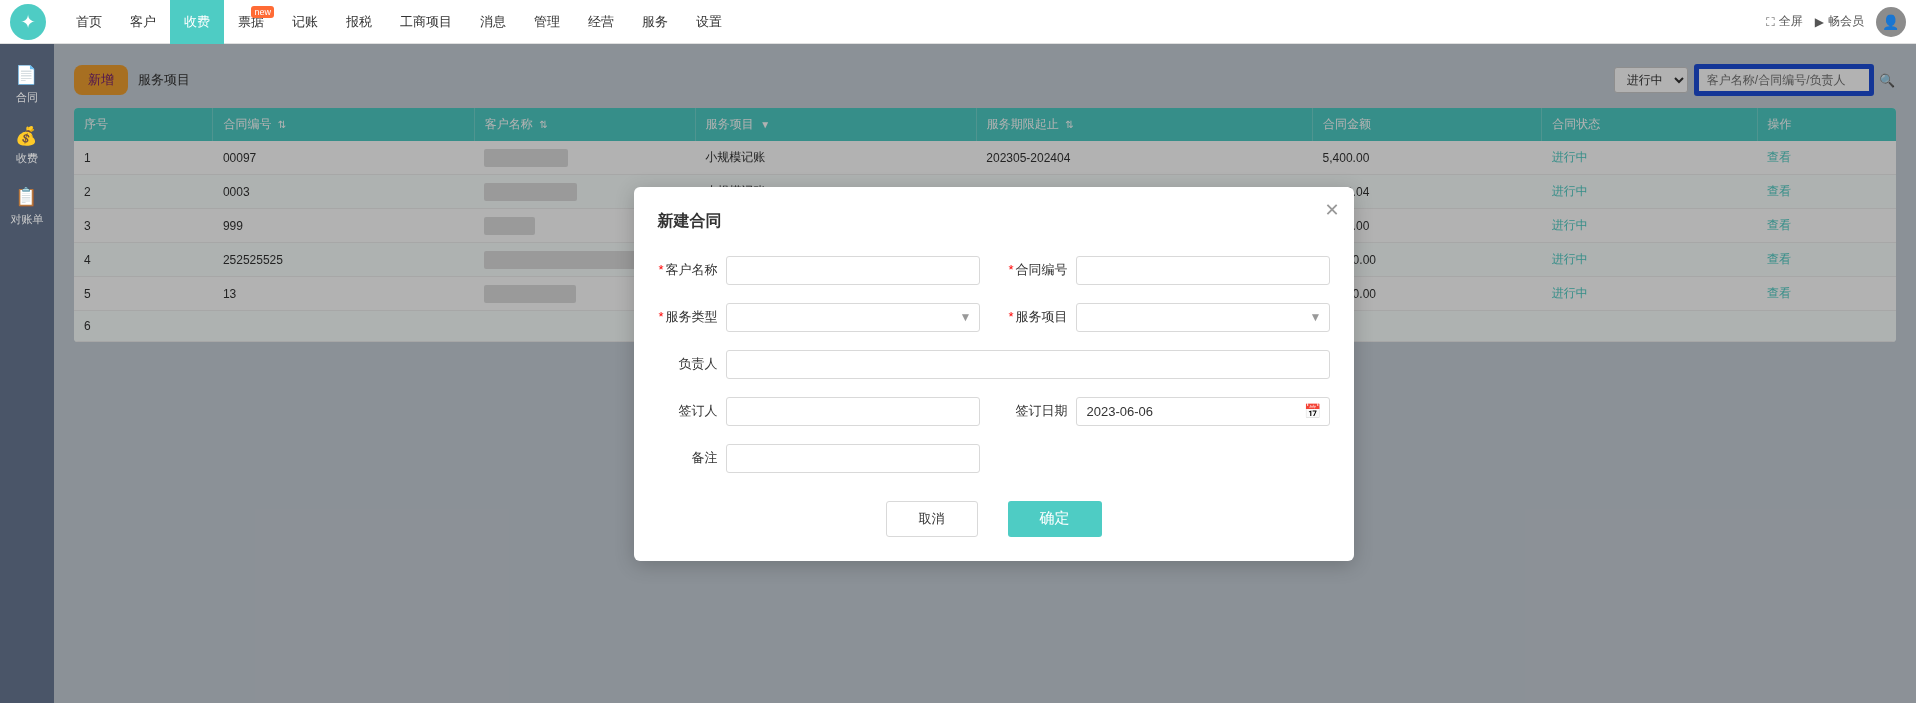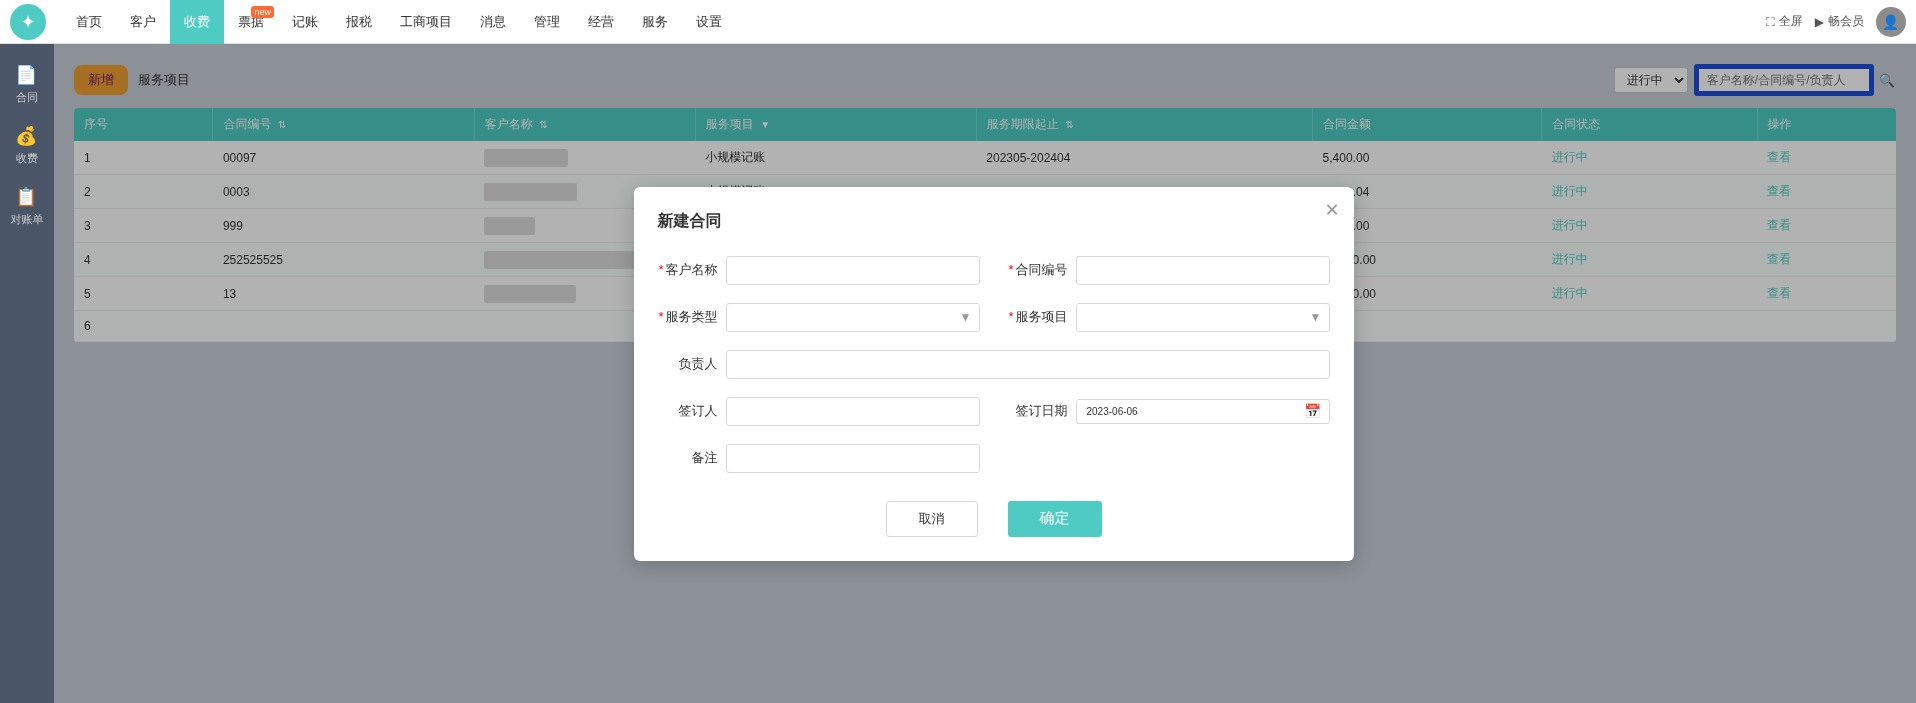--- a/index.html
+++ b/index.html
@@ -126,21 +126,21 @@
       padding: 6px 28px 6px 10px; font-size: 13px; color: #333;
       background: white; appearance: none; outline: none; cursor: pointer;
     }
     .select-arrow {
       position: absolute; right: 8px; top: 50%; transform: translateY(-50%);
       color: #999; pointer-events: none; font-size: 12px;
     }
     .date-input-wrapper { flex: 1; position: relative; }
     .date-input {
       width: 100%; border: 1px solid #d9d9d9; border-radius: 3px;
-      padding: 6px 30px 6px 10px; font-size: 10px; color: #333; outline: none;
+      padding: 6px 30px 6px 10px; font-size: 13px; color: #333; outline: none;
     }
     .date-icon {
       position: absolute; right: 8px; top: 50%; transform: translateY(-50%);
       color: #999; font-size: 14px; pointer-events: none;
     }
 
     
     .modal-footer {
       display: flex; justify-content: center; gap: 30px; margin-top: 28px;
     }

